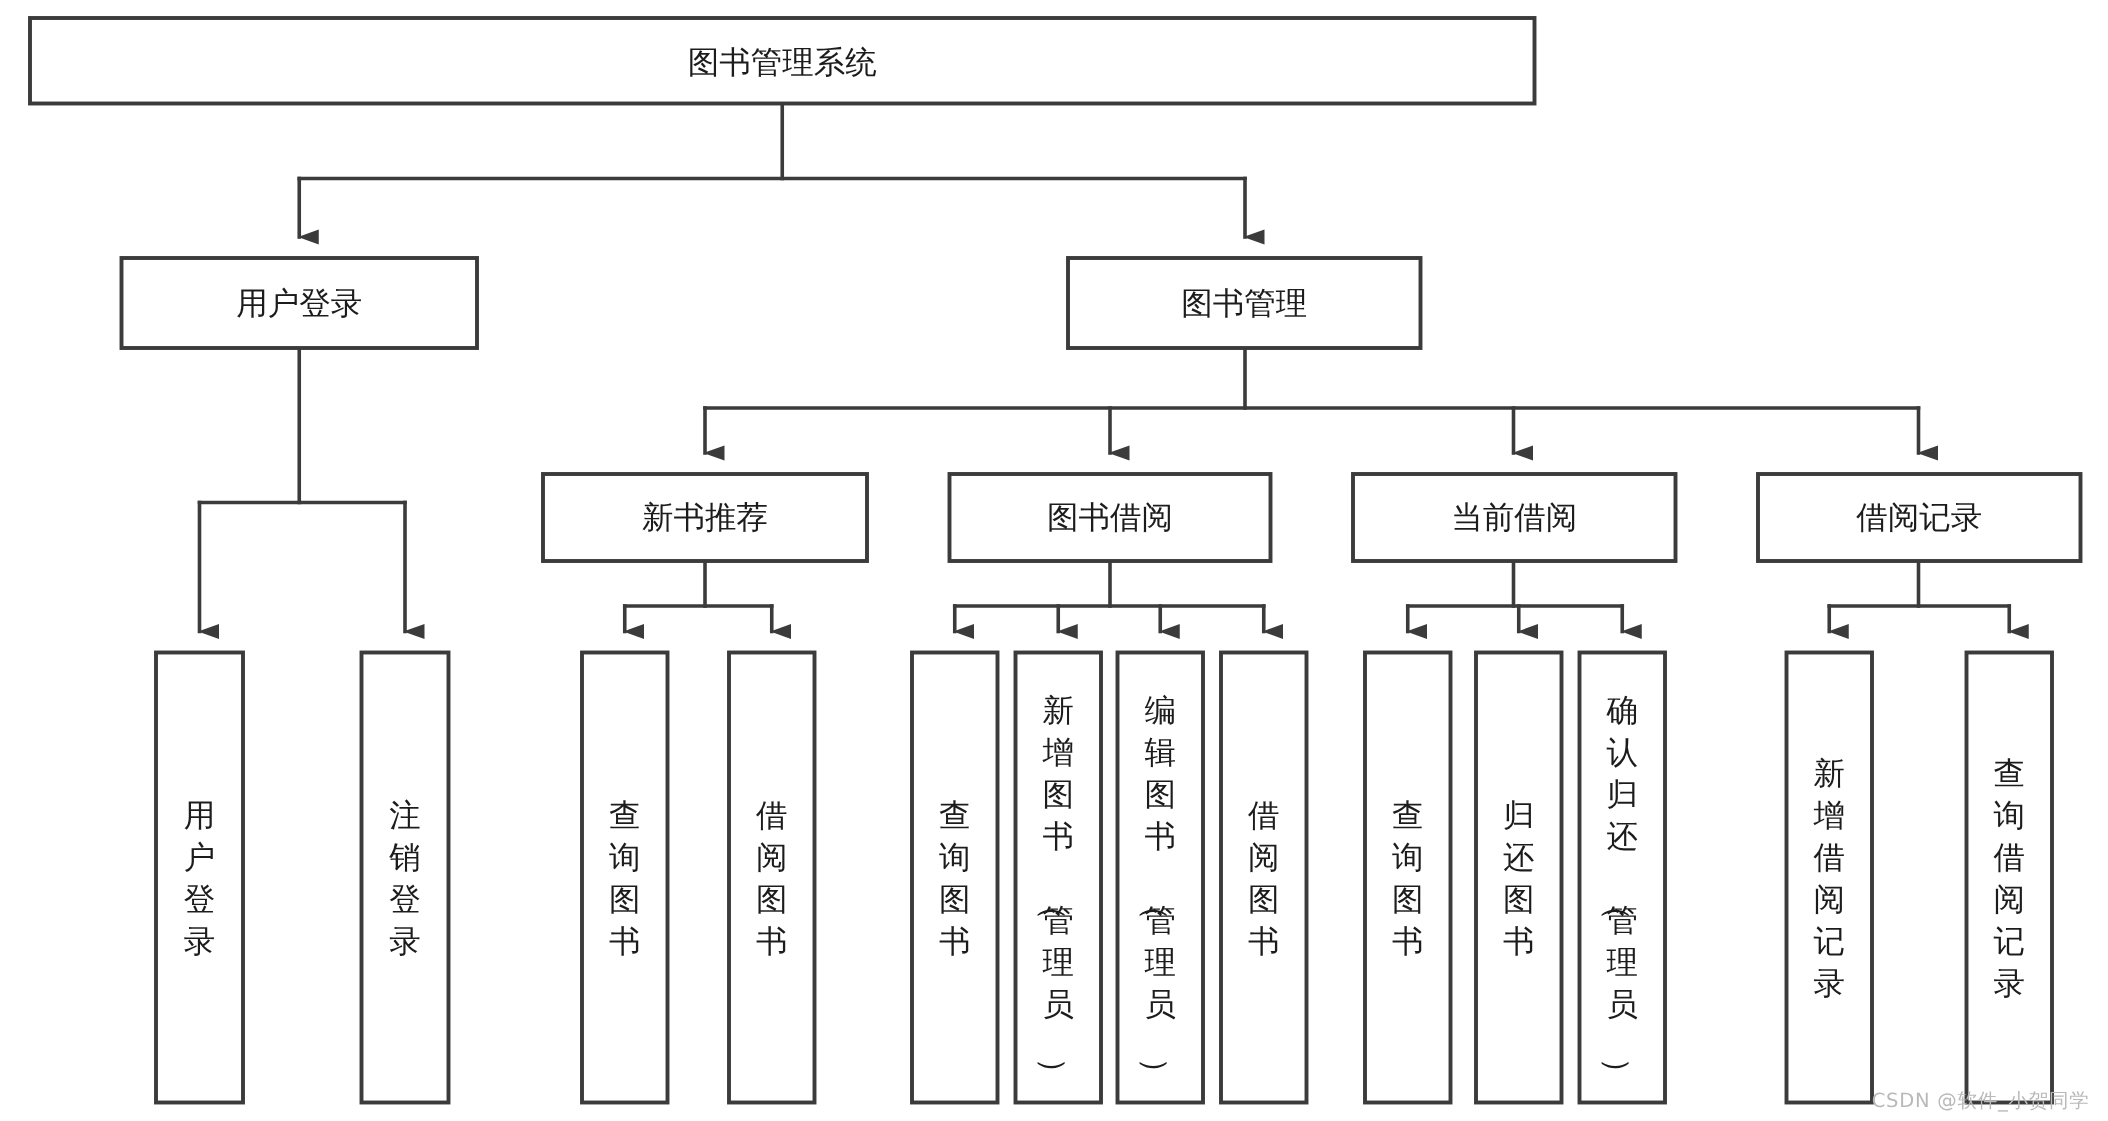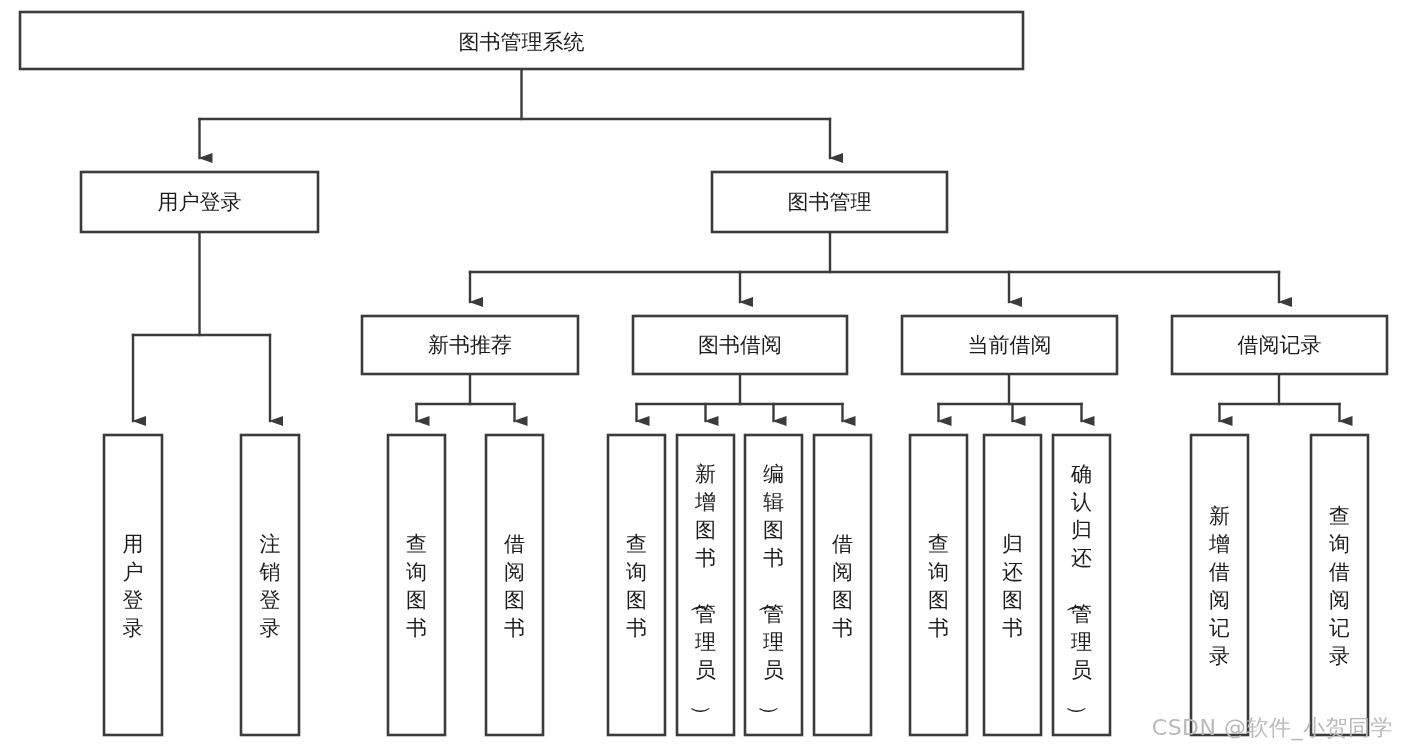--- a/index.html
+++ b/index.html
@@ -48,21 +48,21 @@
     font-family: "DejaVu Sans", "Liberation Sans", sans-serif;
     fill: #1c1c1c;
     font-size: 21px;
     text-anchor: middle;
   }
   .watermark {
     position: absolute;
     right: 12px;
     bottom: 4px;
     font-family: "DejaVu Sans", "Liberation Sans", sans-serif;
-    font-size: 22px;
+    font-size: 13px;
     color: #b9b9b9;
     letter-spacing: 0.5px;
     white-space: nowrap;
     user-select: none;
   }
 </style>
 </head>
 <body>
 
 <svg id="diagram" viewBox="0 0 1405 747">

